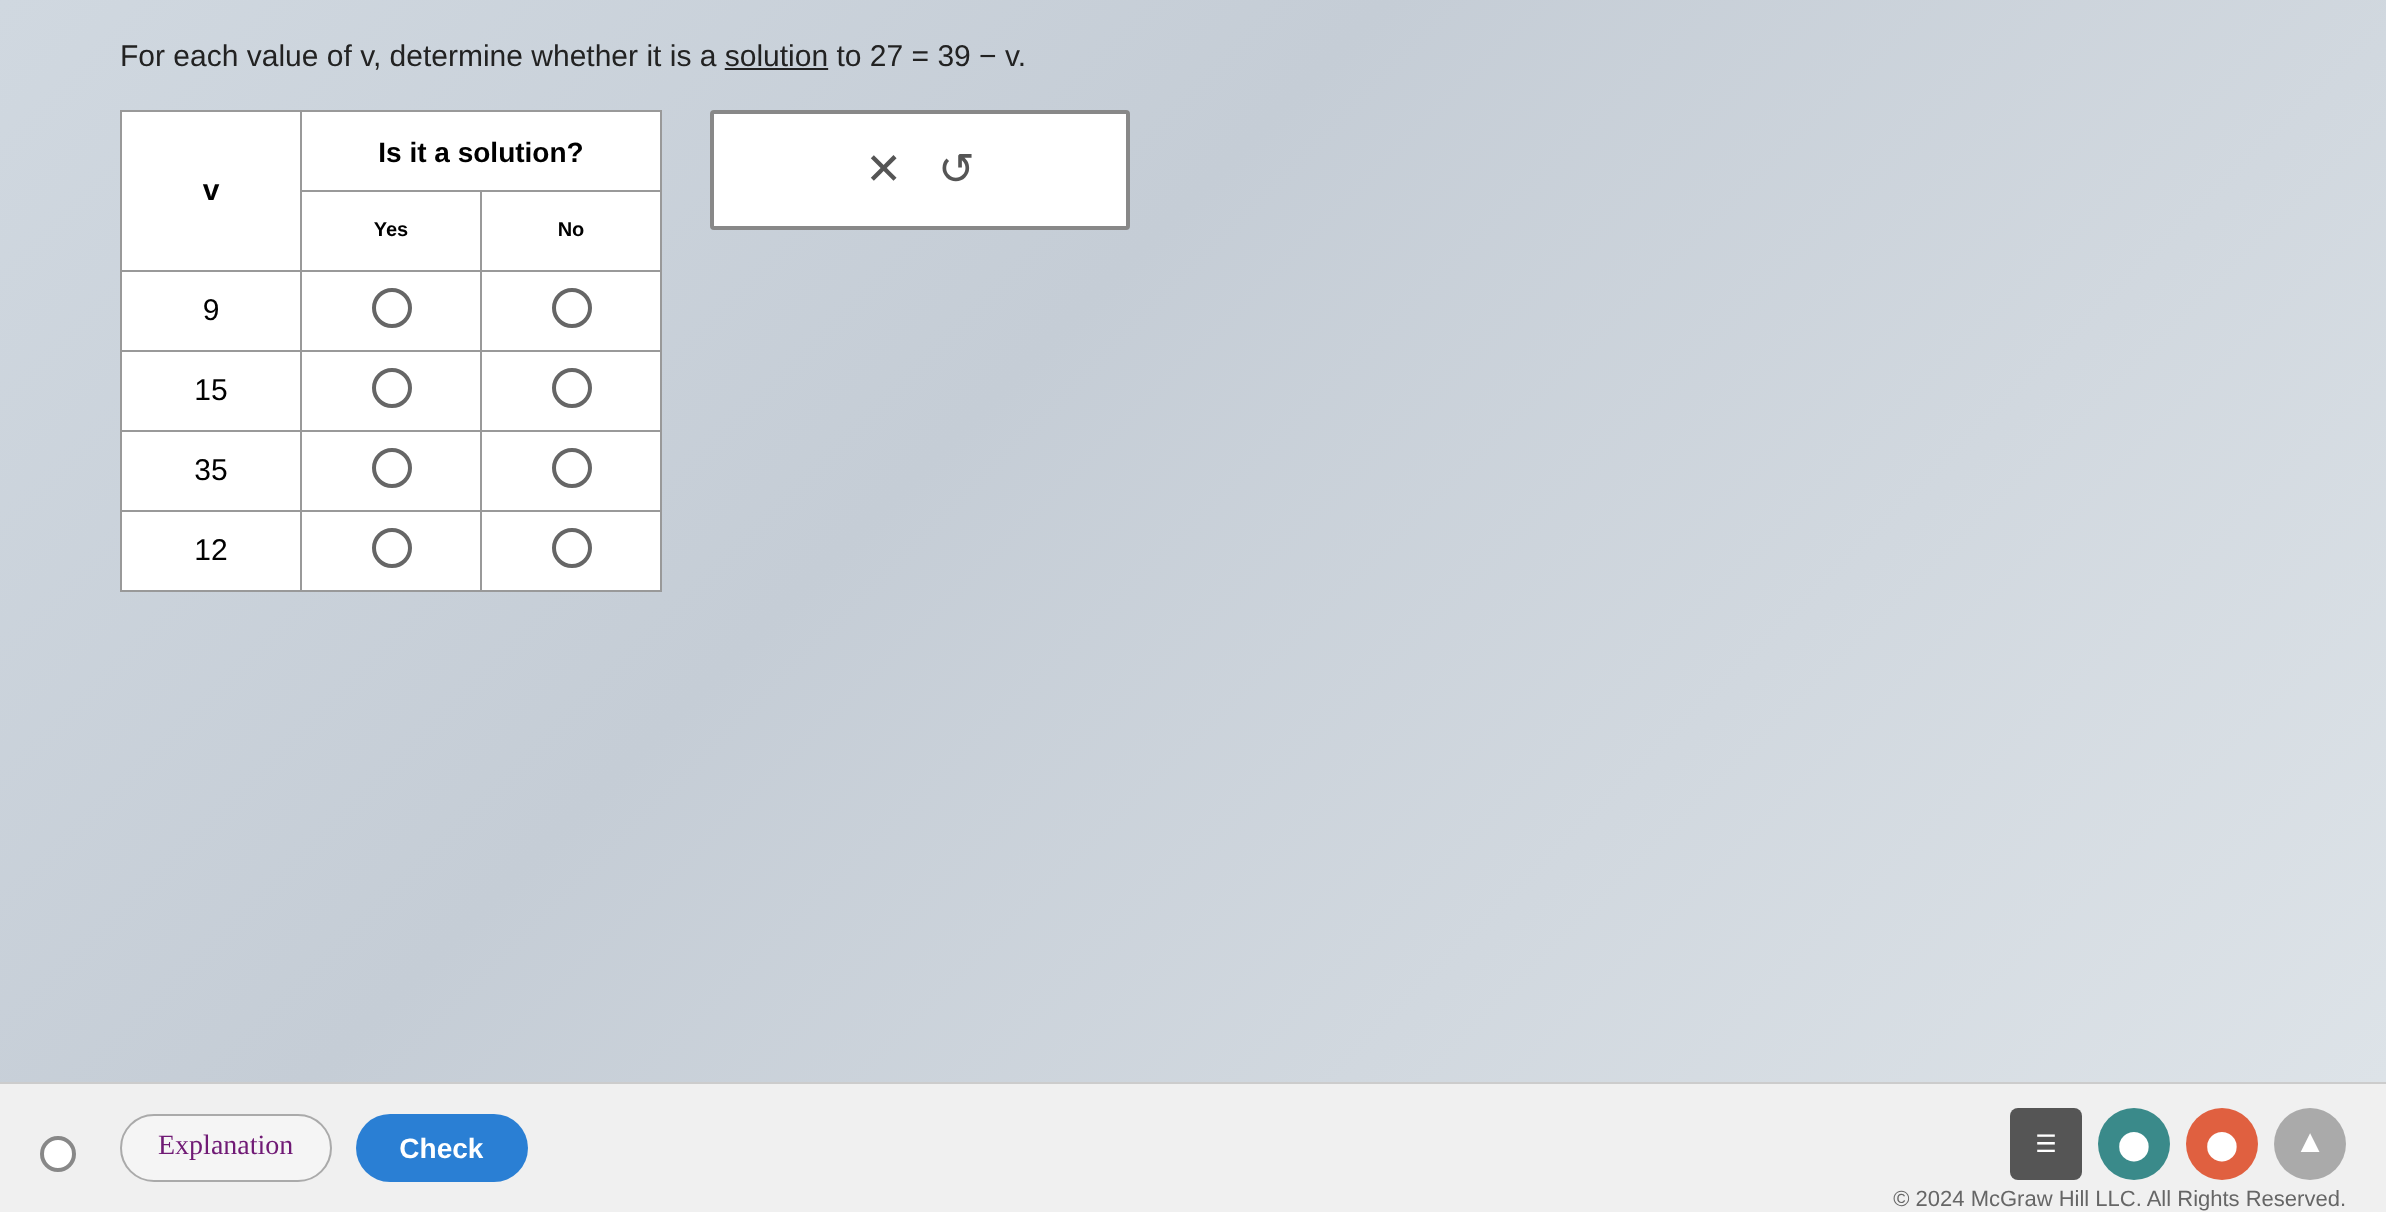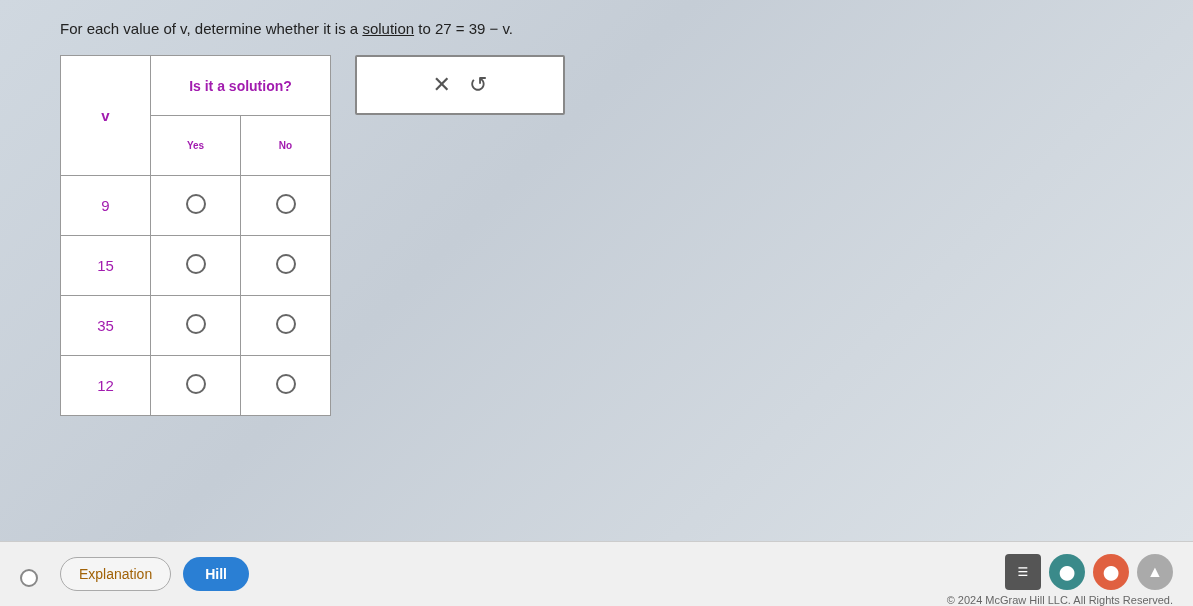--- a/index.html
+++ b/index.html
@@ -40,24 +40,24 @@
     .solution-table {
       border-collapse: collapse;
       background: white;
       min-width: 260px;
     }
 
     .solution-table th, .solution-table td {
       border: 1px solid #999;
       text-align: center;
       padding: 0;
-      height: 60px;
+      height: 40px;
       width: 90px;
       font-size: 15px;
-      color: #a21caf;
+      color: #000000;
     }
 
     .solution-table th {
       font-weight: 600;
       background: white;
     }
 
     .solution-table .v-col {
       width: 60px;
       font-weight: 600;
@@ -120,26 +120,26 @@
       display: flex;
       align-items: center;
       padding: 0 60px;
       gap: 12px;
       position: relative;
     }
 
     .btn-explanation {
       border: 1.5px solid #aaa;
       background: #f5f5f5;
-      color: #a16207;
+      color: #701a75;
       font-size: 14px;
       padding: 8px 18px;
       border-radius: 20px;
       cursor: pointer;
-      font-family: Liberation Sans, sans-serif;
+      font-family: Liberation Serif, serif;
     }
 
     .btn-check {
       background: #2a7fd4;
       color: white;
       font-size: 14px;
       font-weight: 600;
       padding: 9px 22px;
       border-radius: 20px;
       border: none;
@@ -286,21 +286,21 @@
       <span class="feedback-x">✕</span>
       <span class="feedback-undo">↺</span>
     </div>
 
   </div>
 
 </div>
 
 <div class="bottom-bar">
   <button class="btn-explanation">Explanation</button>
-  <button class="btn-check">Hill</button>
+  <button class="btn-check">Check</button>
 
   <div class="bottom-icons">
     <div class="icon-bar">☰</div>
     <div class="icon-circle icon-teal">⬤</div>
     <div class="icon-circle">⬤</div>
     <div class="icon-speaker">▲</div>
   </div>
 
   <span class="copyright">© 2024 McGraw Hill LLC. All Rights Reserved.</span>
 </div>

